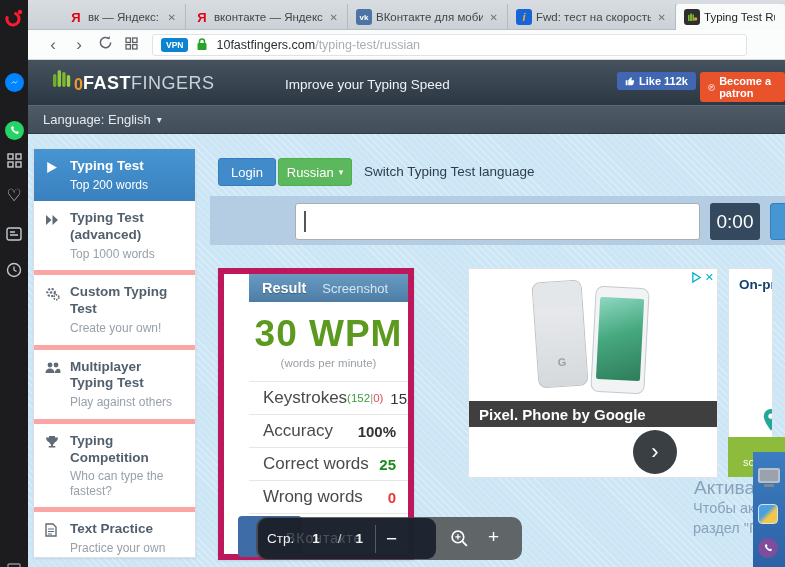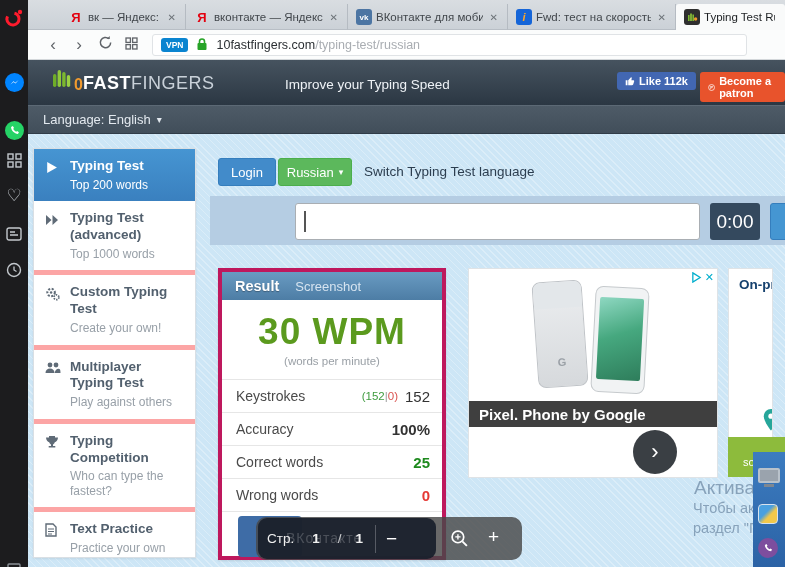--- a/index.html
+++ b/index.html
@@ -61,29 +61,29 @@
   .btn-login { left:218px; top:158px; width:58px; height:28px; background:#428bca; border:1px solid #357ebd; border-radius:3px; color:#fff; font-size:13px; display:flex; align-items:center; justify-content:center; z-index:3; }
   .btn-russian { left:278px; top:158px; width:74px; height:28px; background:#5cb85c; border:1px solid #4cae4c; border-radius:3px; color:#fff; font-size:13px; display:flex; align-items:center; justify-content:center; gap:5px; z-index:3; }
   .switch-hint { left:364px; top:164px; font-size:13.5px; color:#2c3e50; z-index:3; }
   #wordband { left:210px; top:196px; width:575px; height:49px; background:#b5cde3; z-index:2; }
   #typeinput { left:295px; top:203px; width:405px; height:37px; background:#fff; border:1px solid #a9aeb3; border-radius:3px; z-index:3; font-size:16px; padding:0 8px; font-family:"Liberation Sans",sans-serif; }
   .input-caret { left:304px; top:211px; width:1.5px; height:21px; background:#555; z-index:4; }
   #timerbox { left:710px; top:203px; width:50px; height:37px; background:#34495e; border-radius:3px; color:#fff; font-size:19px; display:flex; align-items:center; justify-content:center; z-index:3; }
   #reloadbtn { left:770px; top:203px; width:22px; height:37px; background:#4596d2; border:1px solid #357ebd; border-radius:3px 0 0 3px; z-index:3; }
 
   
-  #resultcard { left:218px; top:268px; width:228px; height:292px; background:#fff; border:4px solid #be185d; box-shadow:0 1px 2px rgba(0,0,0,.1); z-index:3; overflow:hidden; }
+  #resultcard { left:218px; top:268px; width:196px; height:292px; background:#fff; border:6px solid #be185d; box-shadow:0 1px 2px rgba(0,0,0,.1); z-index:3; overflow:hidden;padding-left:25px; }
   #resulthead { height:28px; background:linear-gradient(#699bc2,#4d7da5); display:flex; align-items:center; padding-left:13px; gap:16px; }
   .rh-main { color:#fff; font-weight:bold; font-size:14.5px; text-shadow:0 1px 1px rgba(0,0,0,.3); }
   .rh-sub { color:#d6e4f0; font-size:13px; }
   #wpmblock { text-align:center; padding:11px 0 12px; border-bottom:1px solid #e6e6e6; }
   .wpm-big { font-size:37px; font-weight:bold; color:#5b9a1e; letter-spacing:1px; }
   .wpm-cap { font-size:11.5px; color:#9aa0a6; margin-top:2px; }
   .r-row { display:flex; align-items:center; height:33px; border-bottom:1px solid #e6e6e6; padding:0 12px 0 14px; }
-  .r-label { flex:1; font-size:14px; color:#4a4a4a; }
+  .r-label { flex:1; font-size:17px; color:#4a4a4a; }
   .ks-small { font-size:11.5px; }
   .ks-good { color:#3f9b3f; } .ks-sep { color:#999; } .ks-bad { color:#d9534f; }
   .r-val { font-size:15px; color:#333; margin-left:7px; }
   .v-bold { font-weight:bold; }
   .v-green { color:#1e8a1e; font-weight:bold; }
   .v-red { color:#e53935; font-weight:bold; }
   #bluebtn { left:238px; top:516px; width:64px; height:41px; background:#3e6ca6; border-radius:4px; z-index:4; }
 
   
   #pixelad { left:468px; top:268px; width:250px; height:210px; background:#fff; border:1px solid #dfe3e6; z-index:3; overflow:hidden; }

